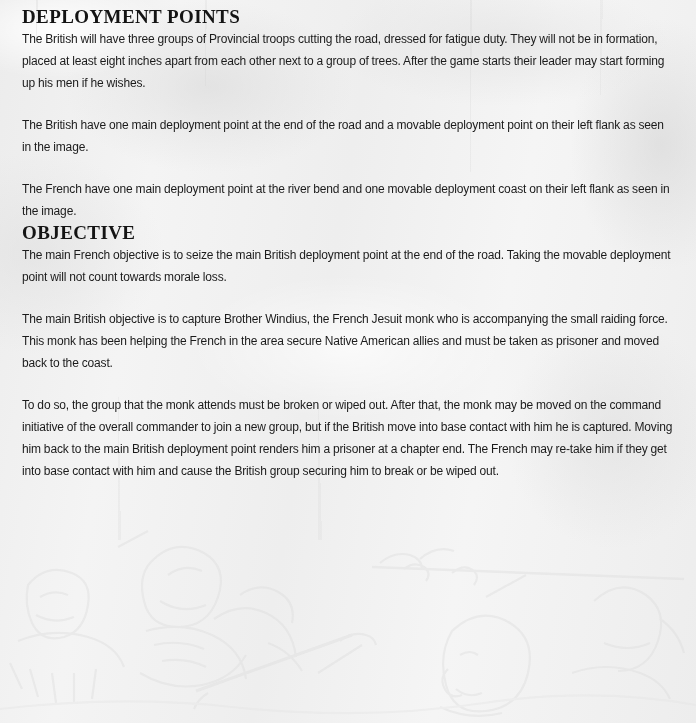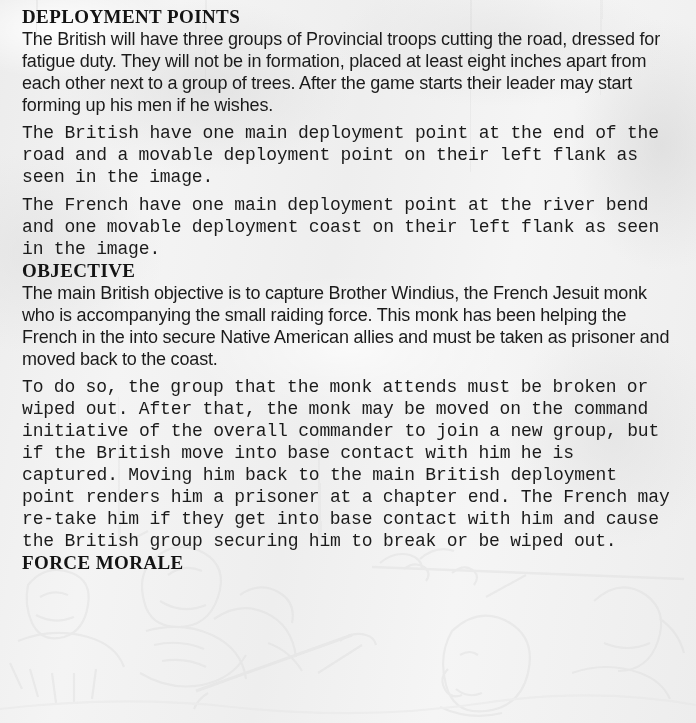--- a/index.html
+++ b/index.html
@@ -89,31 +89,30 @@
     margin: 0 0 1px 0;
     text-transform: uppercase;
     -webkit-font-smoothing: none;
   }
 
   h2.section-heading.spaced-top {
   }
 
   p.body-text {
     font-family: "Liberation Sans", sans-serif;
-    font-size: 18px;
+    font-size: 12px;
     line-height: 22px;
     color: #1b1b1b;
     margin: 0 0 0 0;
     letter-spacing: -0.15px;
     word-spacing: -0.2px;
   }
 
   p.body-text + p.body-text {
-    margin-top: 6px;
-    font-family: Liberation Mono, monospace;
+    margin-top: 20px;
   }
 
   h2.section-heading + p.body-text {
     margin-top: 0;
   }
 </style>
 </head>
 <body>
 
 <div class="page">
@@ -189,22 +188,22 @@
     <h2 class="section-heading">DEPLOYMENT POINTS</h2>
 
     <p class="body-text">The British will have three groups of Provincial troops cutting the road, dressed for fatigue duty. They will not be in formation, placed at least eight inches apart from each other next to a group of trees. After the game starts their leader may start forming up his men if he wishes.</p>
 
     <p class="body-text">The British have one main deployment point at the end of the road and a movable deployment point on their left flank as seen in the image.</p>
 
     <p class="body-text">The French have one main deployment point at the river bend and one movable deployment coast on their left flank as seen in the image.</p>
 
     <h2 class="section-heading spaced-top">OBJECTIVE</h2>
 
-
-    <p class="body-text">The main British objective is to capture Brother Windius, the French Jesuit monk who is accompanying the small raiding force. This monk has been helping the French in the into secure Native American allies and must be taken as prisoner and moved back to the coast.</p>
+    <p class="body-text">The main French objective is to seize the main British deployment point at the end of the road. Taking the movable deployment point will not count towards morale loss.</p>
+
+    <p class="body-text">The main British objective is to capture Brother Windius, the French Jesuit monk who is accompanying the small raiding force. This monk has been helping the French in the area secure Native American allies and must be taken as prisoner and moved back to the coast.</p>
 
     <p class="body-text">To do so, the group that the monk attends must be broken or wiped out. After that, the monk may be moved on the command initiative of the overall commander to join a new group, but if the British move into base contact with him he is captured. Moving him back to the main British deployment point renders him a prisoner at a chapter end. The French may re-take him if they get into base contact with him and cause the British group securing him to break or be wiped out.</p>
 
-    <h2 class="section-heading spaced-top">FORCE MORALE</h2>
 
 
   </div>
 </div>
 
 </body></html>

